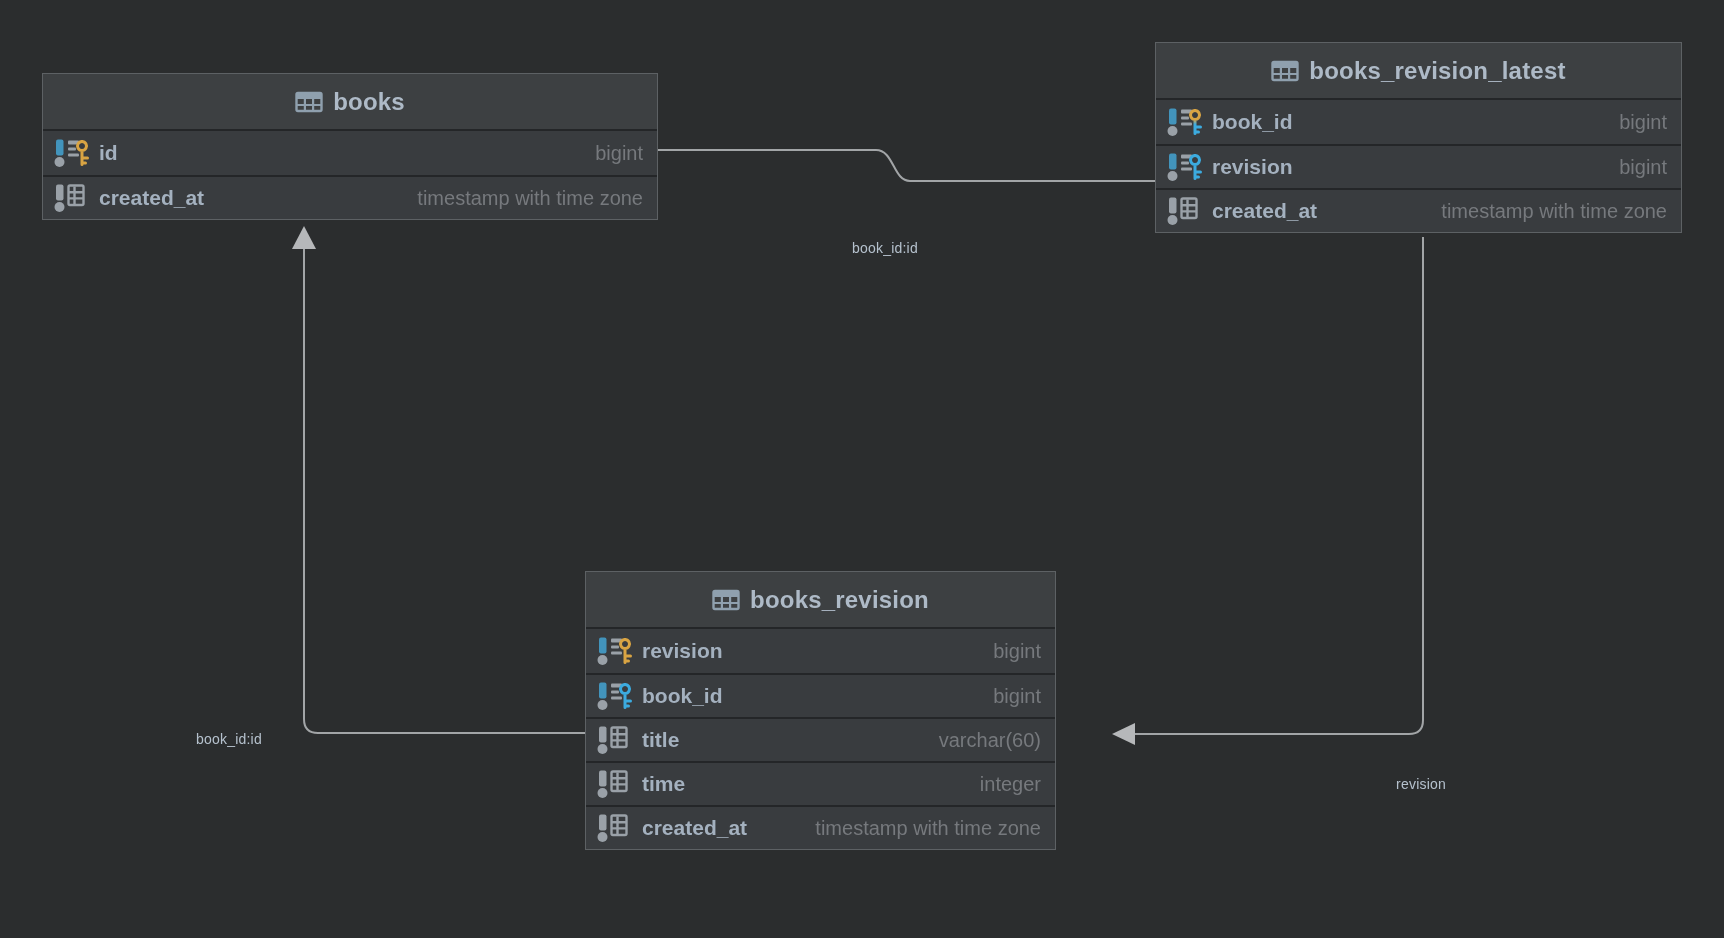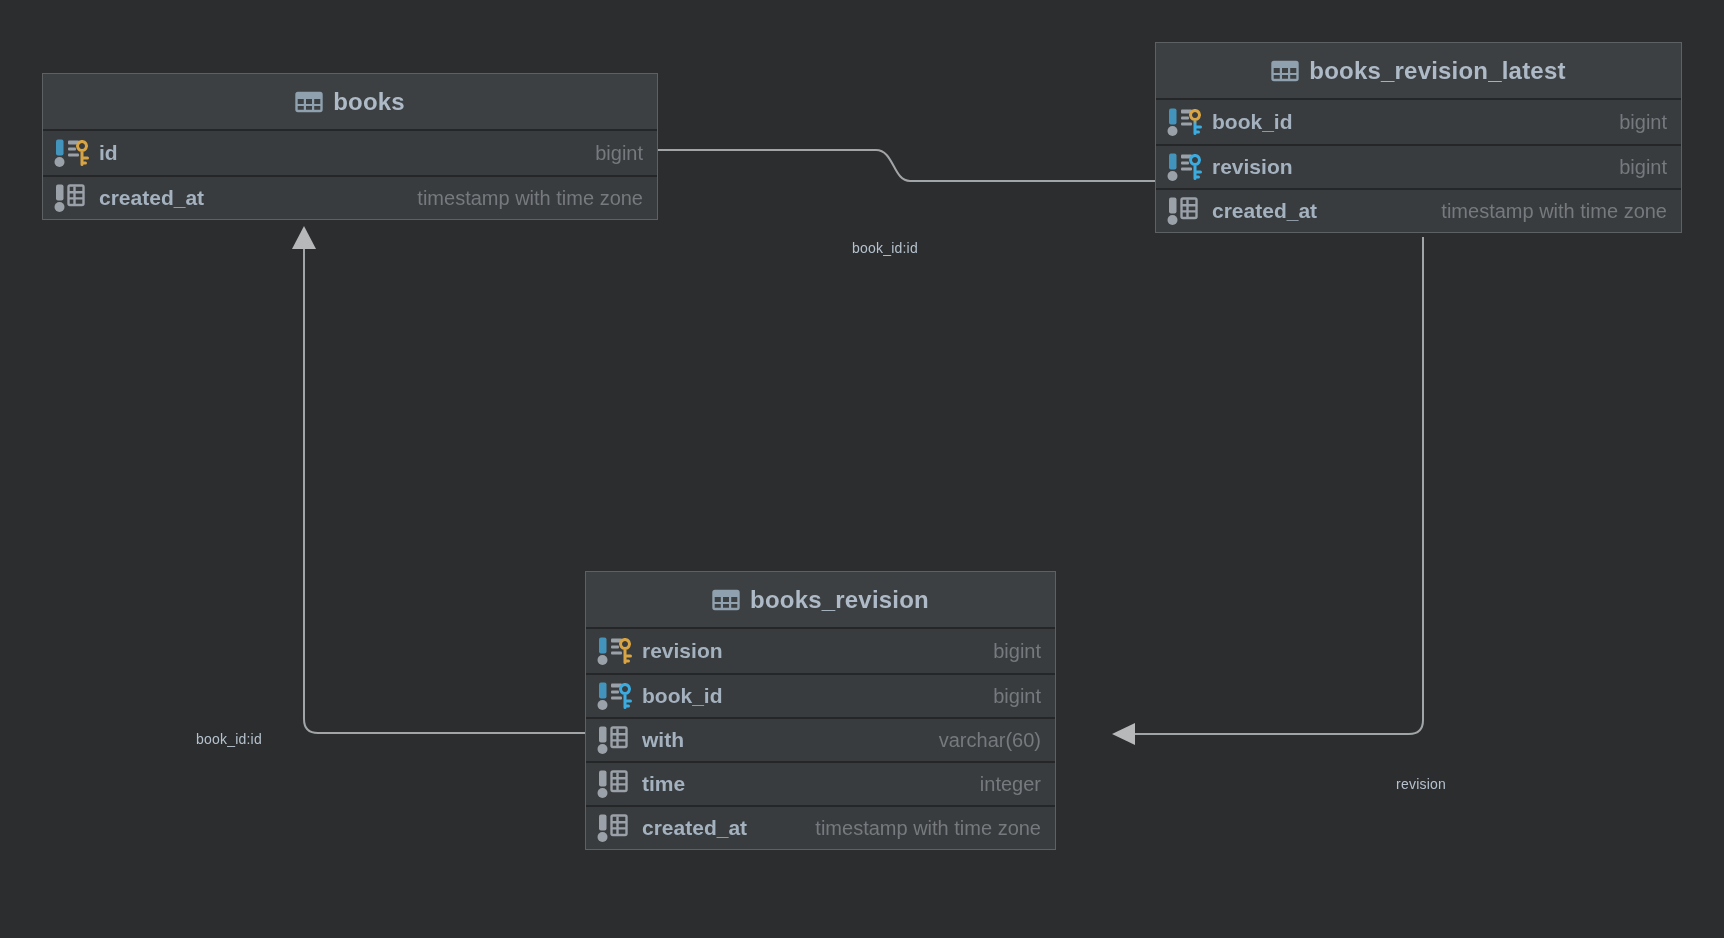--- a/index.html
+++ b/index.html
@@ -159,21 +159,21 @@
         <use href="#icon-base-key"></use>
           <use href="#key-shape" class="keyshape key-blue"></use>
         </svg>
       <span class="cname">book_id</span>
       <span class="ctype">bigint</span>
     </div>
     <div class="trow">
       <svg class="cicon" viewBox="0 0 44 30">
           <use href="#icon-base-col"></use>
         </svg>
-      <span class="cname">with</span>
+      <span class="cname">title</span>
       <span class="ctype">varchar(60)</span>
     </div>
     <div class="trow">
       <svg class="cicon" viewBox="0 0 44 30">
           <use href="#icon-base-col"></use>
         </svg>
       <span class="cname">time</span>
       <span class="ctype">integer</span>
     </div>
     <div class="trow">

